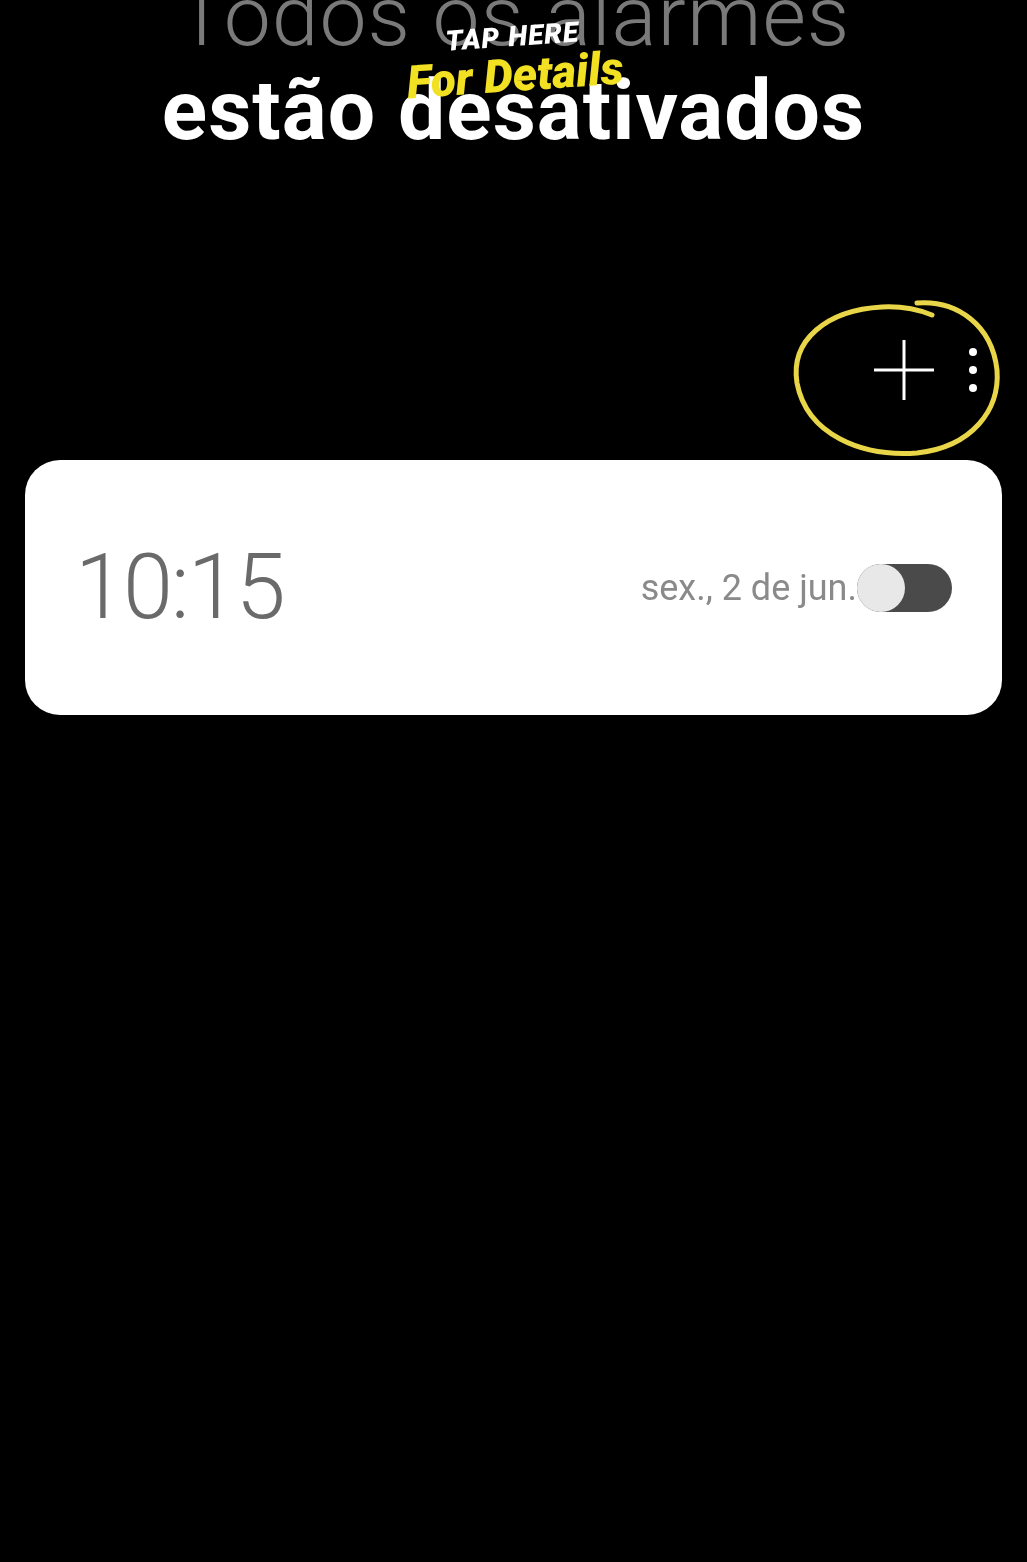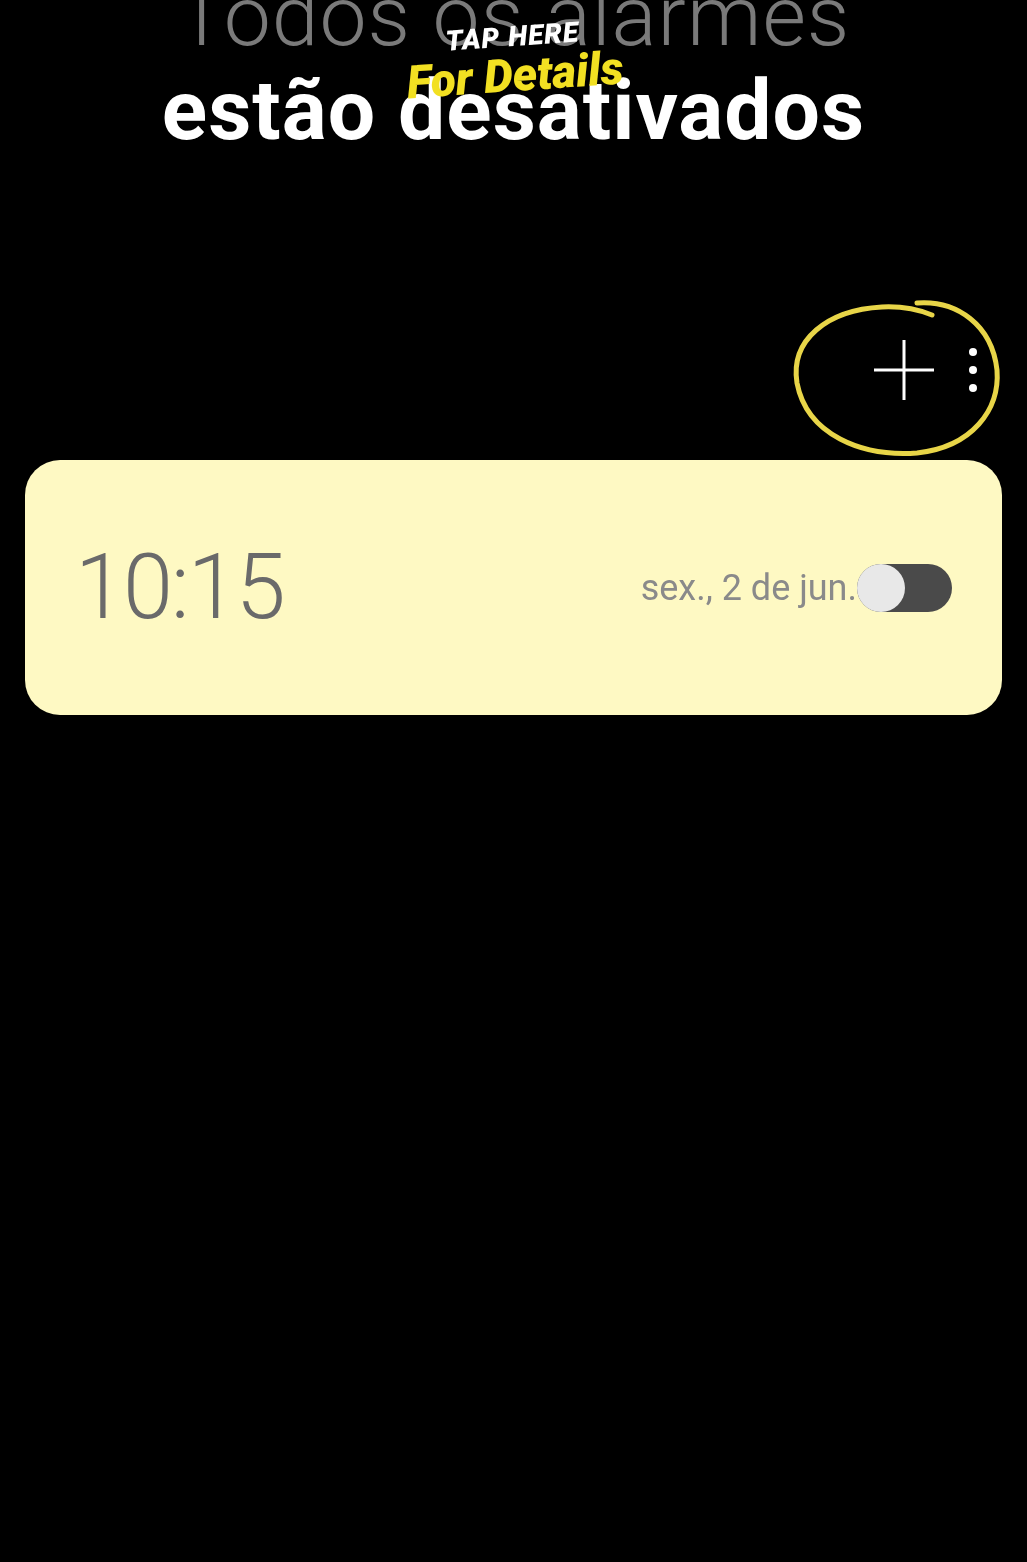--- a/index.html
+++ b/index.html
@@ -111,21 +111,21 @@
       width: 215px;
       height: 165px;
       pointer-events: none;
       z-index: 50;
     }
     .alarm-card {
       position: absolute;
       top: 460px;
       left: 25px;
       right: 25px;
-      background: #fef9c3;
+      background: #ffffff;
       border-radius: 35px;
       padding: 75px 50px;
       display: flex;
       align-items: center;
       justify-content: space-between;
     }
     .alarm-time {
       color: #6a6a6a;
       font-size: 90px;
       font-weight: 300;

